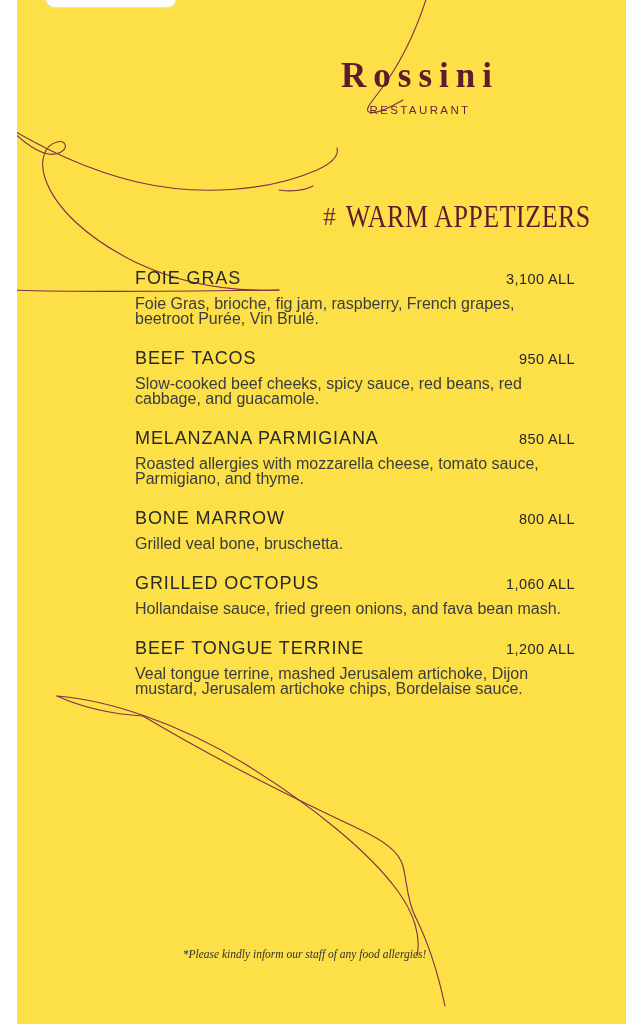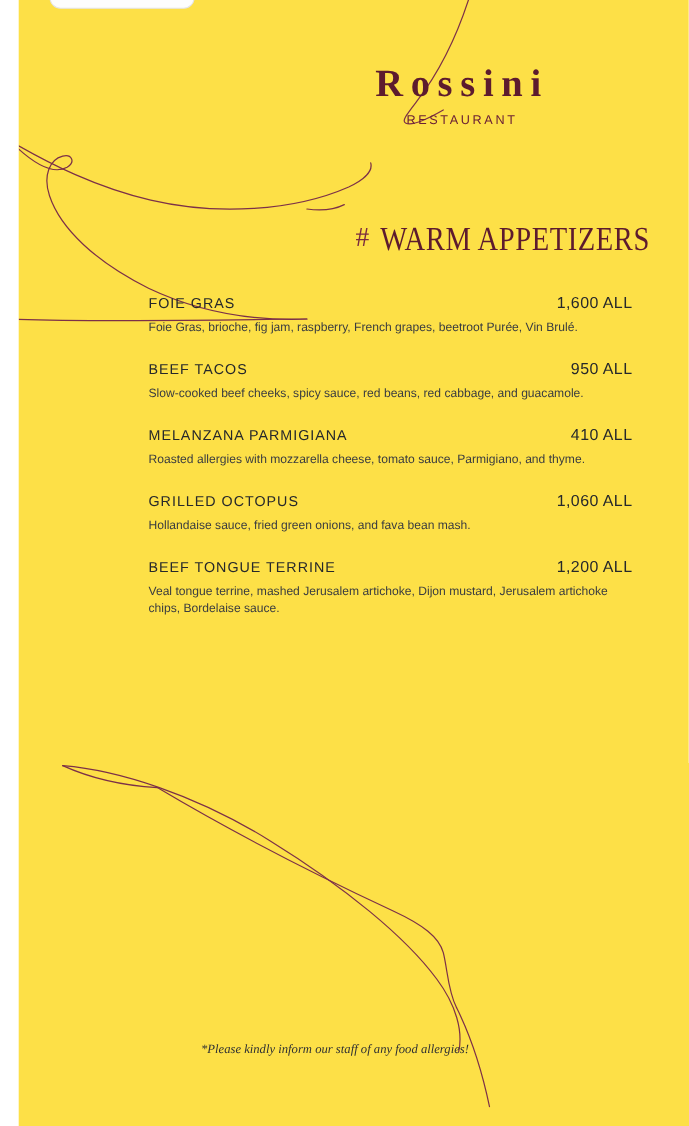--- a/index.html
+++ b/index.html
@@ -110,34 +110,34 @@
   }
   .item {
     margin-bottom: 22px;
   }
   .item-head {
     display: flex;
     align-items: baseline;
     justify-content: space-between;
   }
   .item-name {
-    font-size: 13px;
+    font-size: 18px;
     letter-spacing: 0.9px;
     color: #26282b;
     text-transform: uppercase;
   }
   .item-price {
     font-size: 14.5px;
     letter-spacing: 0.4px;
     color: #26282b;
     white-space: nowrap;
   }
   .item-desc {
     margin-top: 7px;
-    font-size: 11px;
+    font-size: 16px;
     line-height: 15px;
     color: #3a3c40;
     max-width: 445px;
   }
 
   .footnote {
     position: absolute;
     left: 0;
     top: 948px;
     width: 525px;
@@ -201,41 +201,48 @@
   <div class="section-title-wrap">
     <span class="hash">#</span>
     <span class="section-title">WARM APPETIZERS</span>
   </div>
 
   <div class="menu">
 
     <div class="item">
       <div class="item-head">
         <span class="item-name">FOIE GRAS</span>
-        <span class="item-price">1,600 ALL</span>
+        <span class="item-price">3,100 ALL</span>
       </div>
       <div class="item-desc">Foie Gras, brioche, fig jam, raspberry, French grapes, beetroot Purée, Vin Brulé.</div>
     </div>
 
     <div class="item">
       <div class="item-head">
         <span class="item-name">BEEF TACOS</span>
         <span class="item-price">950 ALL</span>
       </div>
       <div class="item-desc">Slow-cooked beef cheeks, spicy sauce, red beans, red cabbage, and guacamole.</div>
     </div>
 
     <div class="item">
       <div class="item-head">
         <span class="item-name">MELANZANA PARMIGIANA</span>
-        <span class="item-price">410 ALL</span>
+        <span class="item-price">850 ALL</span>
       </div>
       <div class="item-desc">Roasted allergies with mozzarella cheese, tomato sauce, Parmigiano, and thyme.</div>
     </div>
 
+    <div class="item">
+      <div class="item-head">
+        <span class="item-name">BONE MARROW</span>
+        <span class="item-price">800 ALL</span>
+      </div>
+      <div class="item-desc">Grilled veal bone, bruschetta.</div>
+    </div>
 
     <div class="item">
       <div class="item-head">
         <span class="item-name">GRILLED OCTOPUS</span>
         <span class="item-price">1,060 ALL</span>
       </div>
       <div class="item-desc">Hollandaise sauce, fried green onions, and fava bean mash.</div>
     </div>
 
     <div class="item">

